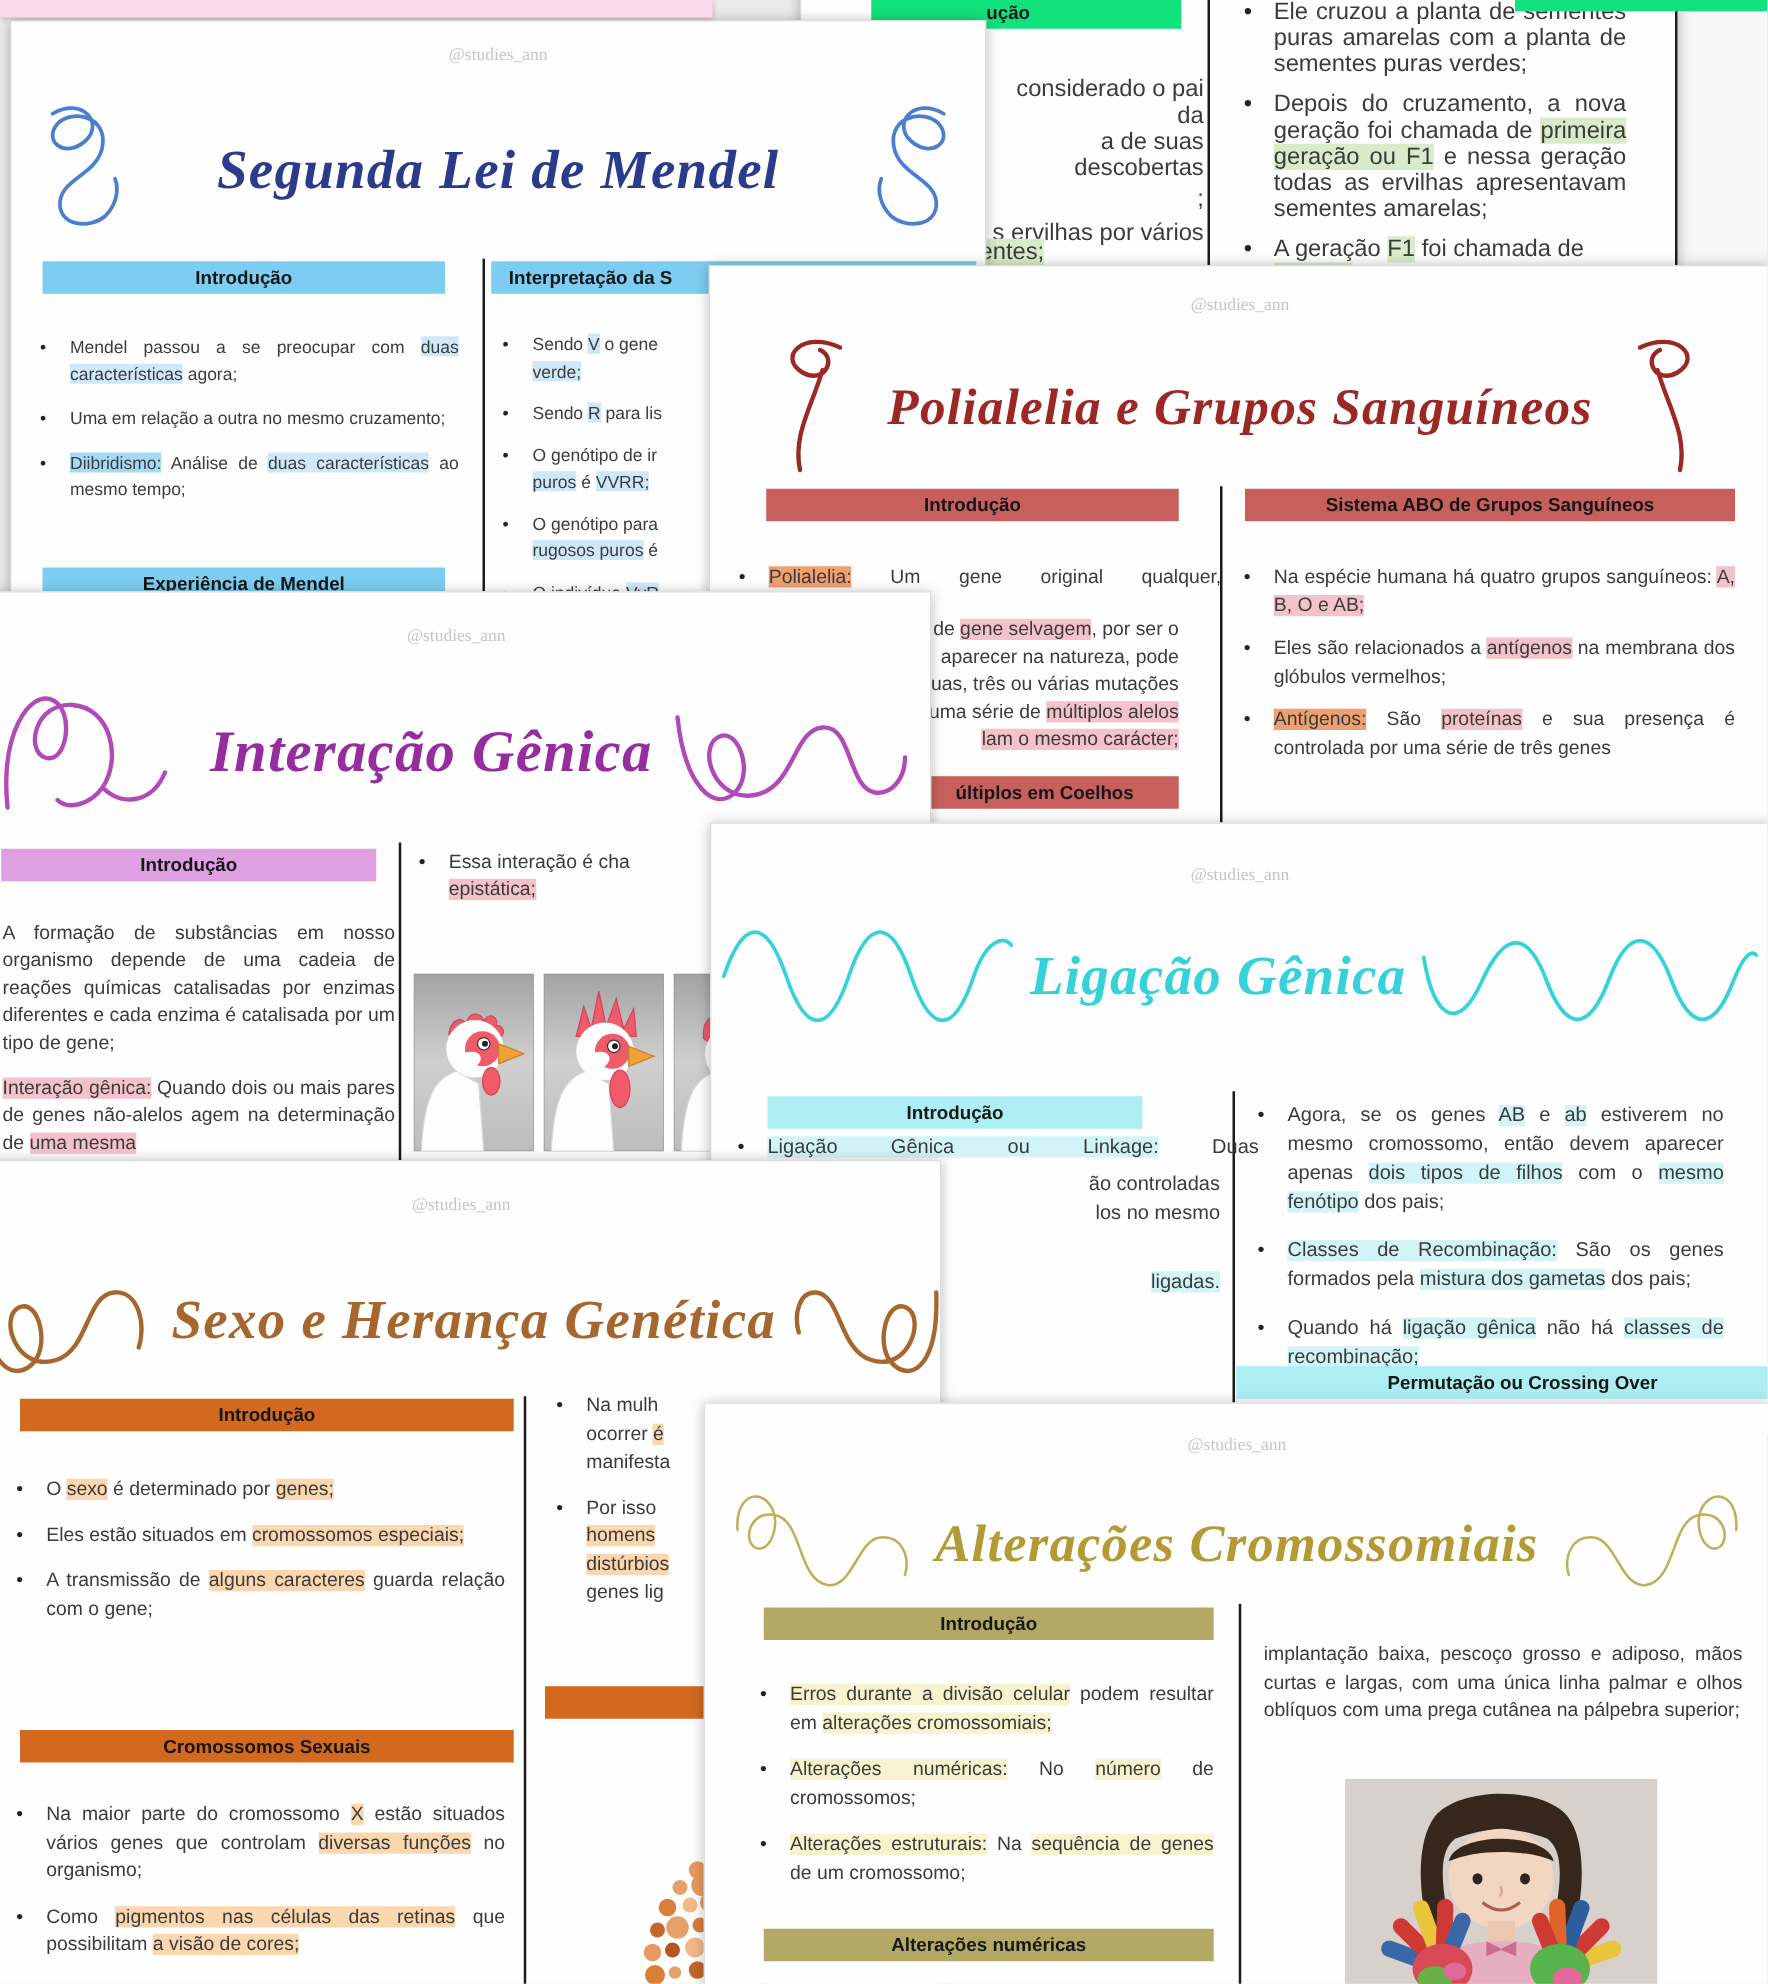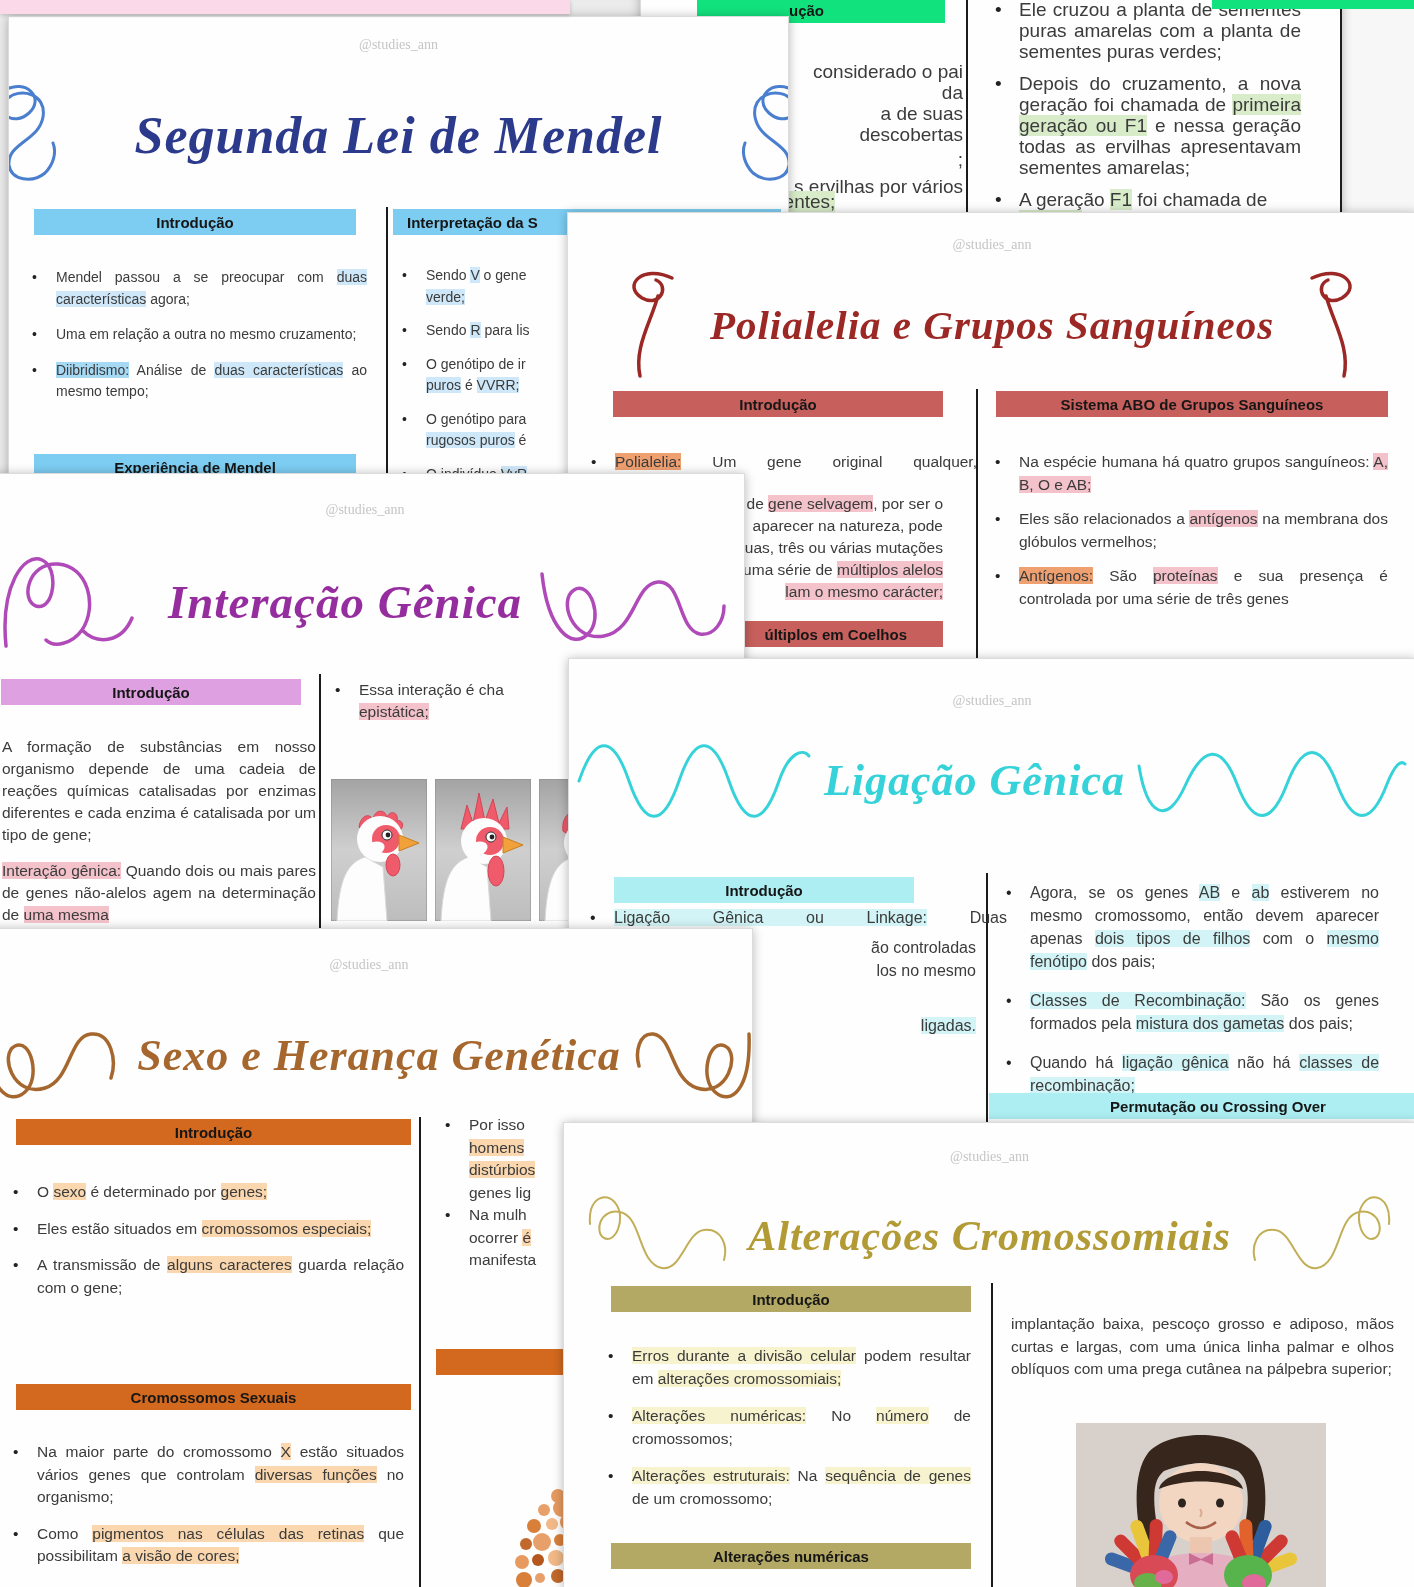--- a/index.html
+++ b/index.html
@@ -16,21 +16,21 @@
     font-family:"Liberation Serif",serif;color:#c5c5c5;font-size:14px;
   }
   .title-row{
     position:absolute;left:0;right:0;display:flex;align-items:center;
     justify-content:center;gap:12px;
   }
   .script-title{
     font-family:"Liberation Serif",serif;font-style:italic;font-weight:bold;
     white-space:nowrap;letter-spacing:1px;
   }
-  .t-seg{font-size:52px;color:var(--seg-title);}
+  .t-seg{font-size:44px;color:var(--seg-title);}
   .t-pol{font-size:41px;color:var(--pol-title);}
   .t-int{font-size:47px;color:var(--int-title);}
   .t-lig{font-size:44px;color:var(--lig-title);}
   .t-sex{font-size:44px;color:var(--sex-title);}
   .t-alt{font-size:42px;color:var(--alt-title);}
   .sq{flex:0 0 auto;}
   .sq-seg{color:var(--seg-squiggle);}
   .sq-pol{color:var(--pol-title);}
   .sq-int{color:#b04ab8;}
   .sq-lig{color:var(--lig-title);}
@@ -271,22 +271,22 @@
     <div class="bullet btxt fs155" style="margin-bottom:14px;"><span>O </span><span class="hl-peach">sexo</span><span> é determinado por </span><span class="hl-peach">genes;</span></div>
     <div class="bullet btxt just fs155" style="margin-bottom:14px;"><span>Eles estão situados em </span><span class="hl-peach">cromossomos especiais;</span></div>
     <div class="bullet btxt just fs155"><span>A transmissão de </span><span class="hl-peach">alguns caracteres</span><span> guarda relação com o gene;</span></div>
   </div>
   <div class="sec-bar" style="left:30px;top:455px;width:395px;background:var(--sex-bar);">Cromossomos Sexuais</div>
   <div style="position:absolute;left:18px;top:512px;width:400px;">
     <div class="bullet btxt just fs155" style="margin-bottom:14px;"><span>Na maior parte do cromossomo </span><span class="hl-peach">X</span><span> estão situados vários genes que controlam </span><span class="hl-peach">diversas funções</span><span> no organismo;</span></div>
     <div class="bullet btxt just fs155"><span>Como </span><span class="hl-peach">pigmentos nas células das retinas</span><span> que possibilitam </span><span class="hl-peach">a visão de cores;</span></div>
   </div>
   <div style="position:absolute;left:450px;top:185px;width:170px;">
+    <div class="bullet btxt fs155" style="margin-bottom:14px;"><span>Na mulh</span><br><span>ocorrer </span><span class="hl-peach">é</span><br><span>manifesta</span></div>
     <div class="bullet btxt fs155"><span>Por isso</span><br><span class="hl-peach">homens</span><br><span class="hl-peach">distúrbios</span><br><span>genes lig</span></div>
-    <div class="bullet btxt fs155" style="margin-bottom:14px;"><span>Na mulh</span><br><span>ocorrer </span><span class="hl-peach">é</span><br><span>manifesta</span></div>
   </div>
   <div class="sec-bar" style="left:450px;top:420px;width:240px;background:var(--sex-bar);"></div>
   <svg style="position:absolute;left:512px;top:537px;" width="200" height="200" viewBox="0 0 200 200">
     <g>
       <circle cx="60" cy="30" r="7" fill="#e79a5f"></circle>
         <circle cx="78" cy="26" r="5" fill="#d87f3a"></circle>
         <circle cx="95" cy="24" r="8" fill="#c2682b"></circle>
         <circle cx="113" cy="28" r="5" fill="#f0b987"></circle>
         <circle cx="128" cy="34" r="7" fill="#b5561f"></circle>
       <circle cx="46" cy="44" r="6" fill="#e8a06b"></circle>

